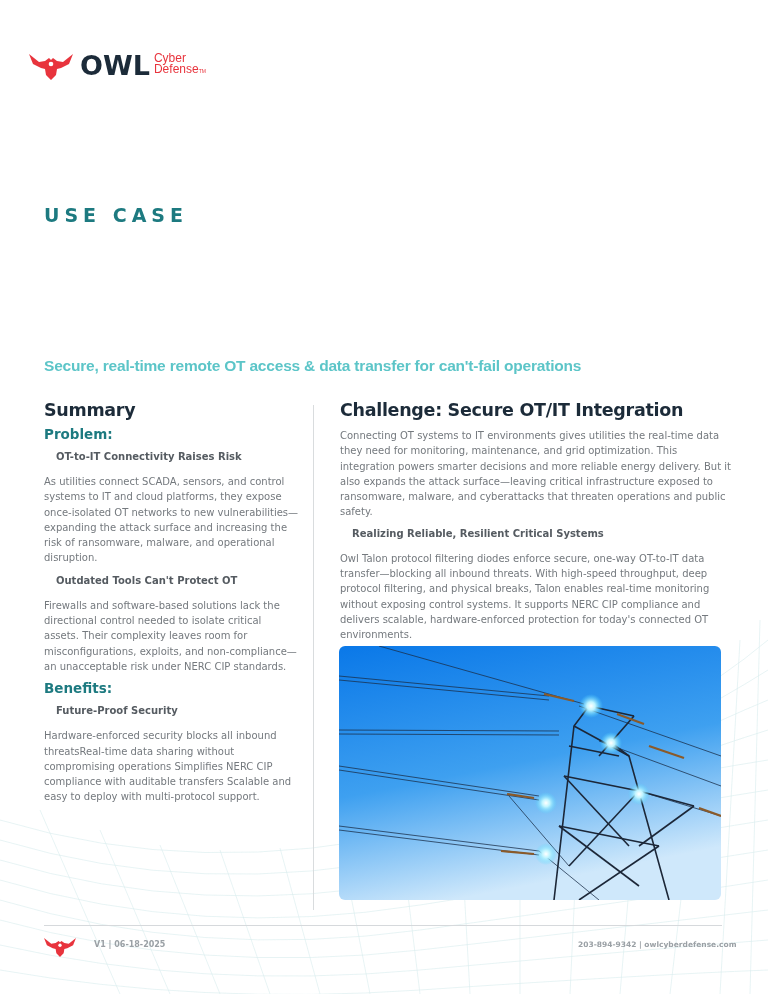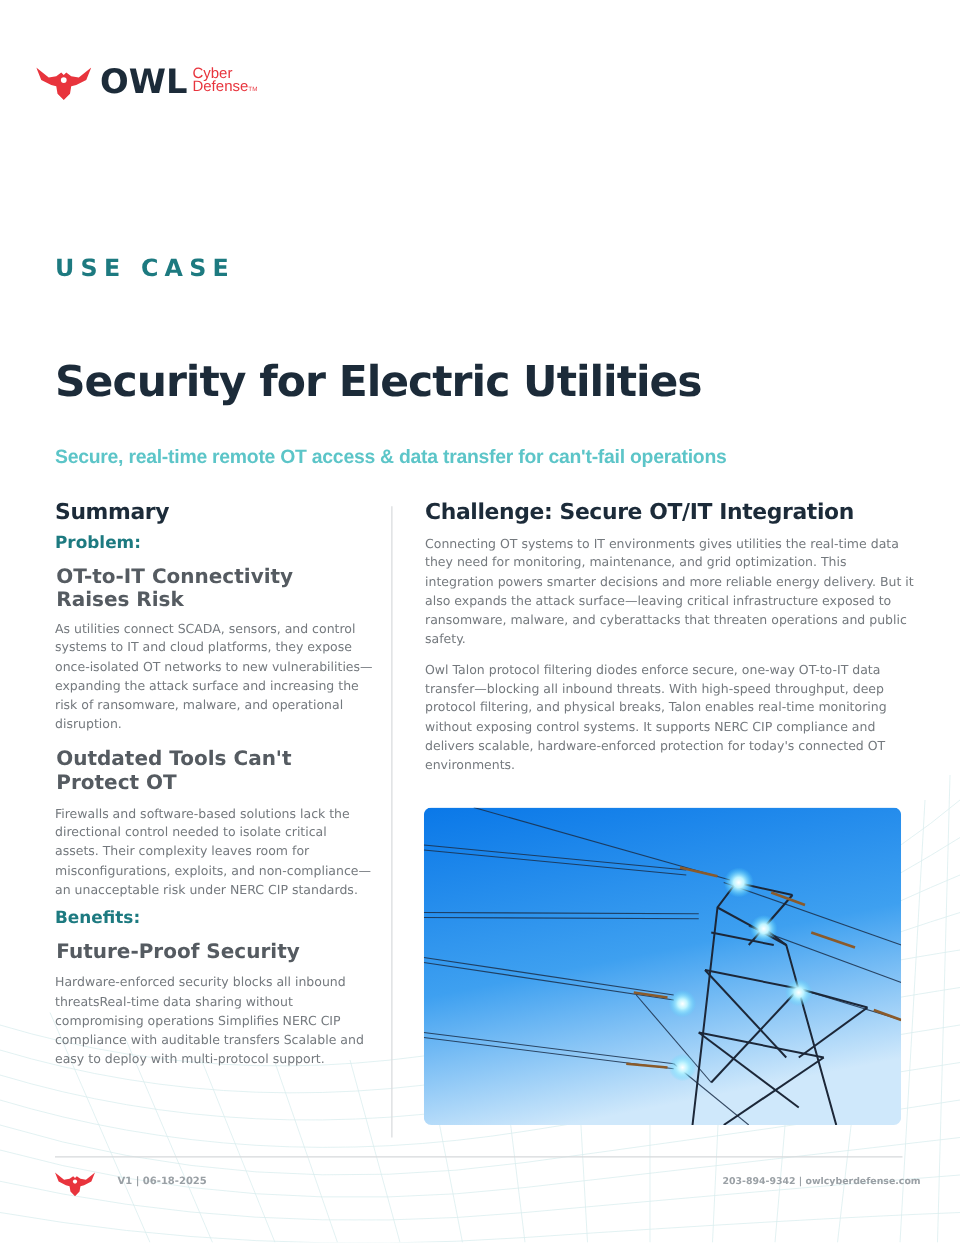--- a/index.html
+++ b/index.html
@@ -18,21 +18,21 @@
   .logo-sub { margin-left: 4px; color: #e8343d; font-size: 12px; line-height: 11px; font-family: "Liberation Sans", sans-serif; }
   .logo-sub span { display: block; }
   .logo-tm { font-size: 5px; }
 
   .usecase { left: 44px; top: 204px; color: #1d7a80; font-family: "DejaVu Sans", sans-serif; font-weight: bold; font-size: 19px; letter-spacing: 5px; text-align: right; }
   .title { left: 44px; top: 240px; width: 640px; color: #1c2b39; font-family: "DejaVu Sans", sans-serif; font-weight: bold; font-size: 34px; line-height: 44px; letter-spacing: -0.8px; margin: 0; }
   .subtitle { left: 44px; top: 357px; color: #5cc5c8; font-family: "Liberation Sans", sans-serif; font-weight: bold; font-size: 15.5px; letter-spacing: -0.2px; }
 
   .h2 { color: #1c2b39; font-family: "DejaVu Sans", sans-serif; font-weight: bold; font-size: 17.5px; margin: 0; letter-spacing: -0.3px; }
   .h3 { color: #1d7a80; font-family: "DejaVu Sans", sans-serif; font-weight: bold; font-size: 13.5px; margin: 0; }
-  .h4 { color: #555b61; font-family: "DejaVu Sans", sans-serif; font-weight: bold; font-size: 16px; margin: 1px; }
+  .h4 { color: #555b61; font-family: "DejaVu Sans", sans-serif; font-weight: bold; font-size: 10px; margin: 12px; }
   .p { color: #74797e; font-family: "DejaVu Sans", sans-serif; font-size: 10px; line-height: 15.3px; margin: 0; }
 
   .left-col { left: 44px; top: 400px; width: 255px; }
   .right-col { left: 340px; top: 400px; width: 395px; }
 
   .divider { left: 313px; top: 405px; width: 1px; height: 505px; background: #d9dcde; }
 
   .photo { left: 339px; top: 646px; width: 382px; height: 254px; border-radius: 6px; overflow: hidden; }
 
   .footer-line { left: 44px; top: 925px; width: 678px; height: 1px; background: #d6d9dc; }
@@ -82,21 +82,20 @@
   <span class="logo-word">OWL</span>
   <div class="logo-sub">
     <span>Cyber</span>
     <span><span style="display:inline">Defense</span><span class="logo-tm" style="display:inline">TM</span></span>
   </div>
 </div>
 
 <div class="abs usecase">USE CASE</div>
 <h1 class="abs title">
   <br>
-  <span>Security for Electric Utilities</span>
 </h1>
 <div class="abs subtitle">Secure, real-time remote OT access &amp; data transfer for can't-fail operations</div>
 
 <div class="abs left-col">
   <h2 class="h2">Summary</h2>
 
   <div style="margin-top:6px;">
     <h3 class="h3">Problem:</h3>
     <h4 class="h4" style="margin-top:9px;">OT-to-IT Connectivity Raises Risk</h4>
     <p class="p" style="margin-top:7px;">As utilities connect SCADA, sensors, and control systems to IT and cloud platforms, they expose once-isolated OT networks to new vulnerabilities—expanding the attack surface and increasing the risk of ransomware, malware, and operational disruption.</p>
@@ -112,20 +111,21 @@
     <h4 class="h4" style="margin-top:9px;">Future-Proof Security</h4>
     <p class="p" style="margin-top:9px;">Hardware-enforced security blocks all inbound threatsReal-time data sharing without compromising operations Simplifies NERC CIP compliance with auditable transfers Scalable and easy to deploy with multi-protocol support.</p>
   </div>
 </div>
 
 <div class="abs divider"></div>
 
 <div class="abs right-col">
   <h2 class="h2">Challenge: Secure OT/IT Integration</h2>
   <p class="p" style="margin-top:8px;">Connecting OT systems to IT environments gives utilities the real-time data they need for monitoring, maintenance, and grid optimization. This integration powers smarter decisions and more reliable energy delivery. But it also expands the attack surface—leaving critical infrastructure exposed to ransomware, malware, and cyberattacks that threaten operations and public safety.</p>
+  <h4 class="h4" style="margin-top:8px;">Realizing Reliable, Resilient Critical Systems</h4>
   <p class="p" style="margin-top:9px;">Owl Talon protocol filtering diodes enforce secure, one-way OT-to-IT data transfer—blocking all inbound threats. With high-speed throughput, deep protocol filtering, and physical breaks, Talon enables real-time monitoring without exposing control systems. It supports NERC CIP compliance and delivers scalable, hardware-enforced protection for today's connected OT environments.</p>
 </div>
 
 <div class="abs photo" aria-label="Electric transmission tower with glowing insulators against blue sky">
   <svg width="382" height="254" viewBox="0 0 382 254">
     <defs>
       <linearGradient id="sky" x1="0" y1="0" x2="0.3" y2="1">
         <stop offset="0" stop-color="#0a78e8"></stop>
         <stop offset="0.55" stop-color="#3ea0f0"></stop>
         <stop offset="1" stop-color="#cfe8fb"></stop>

